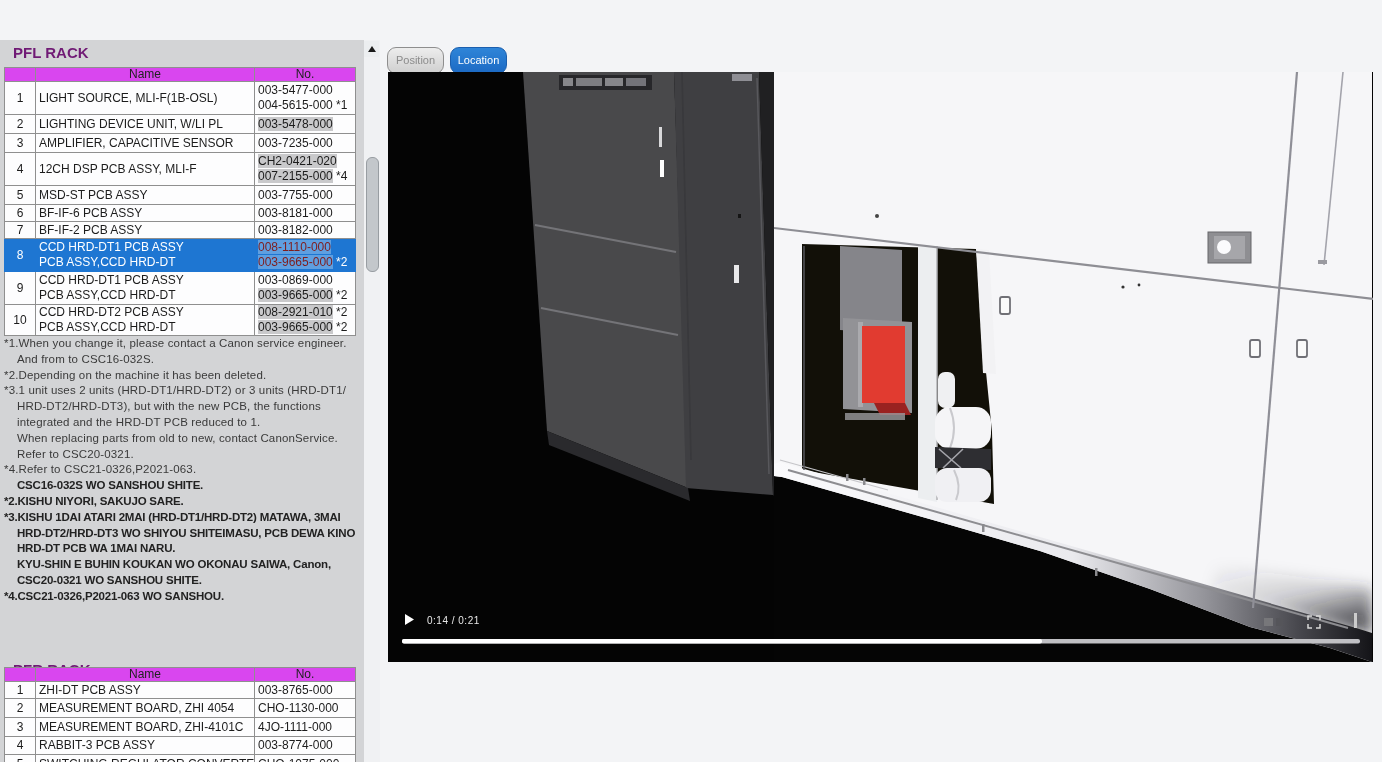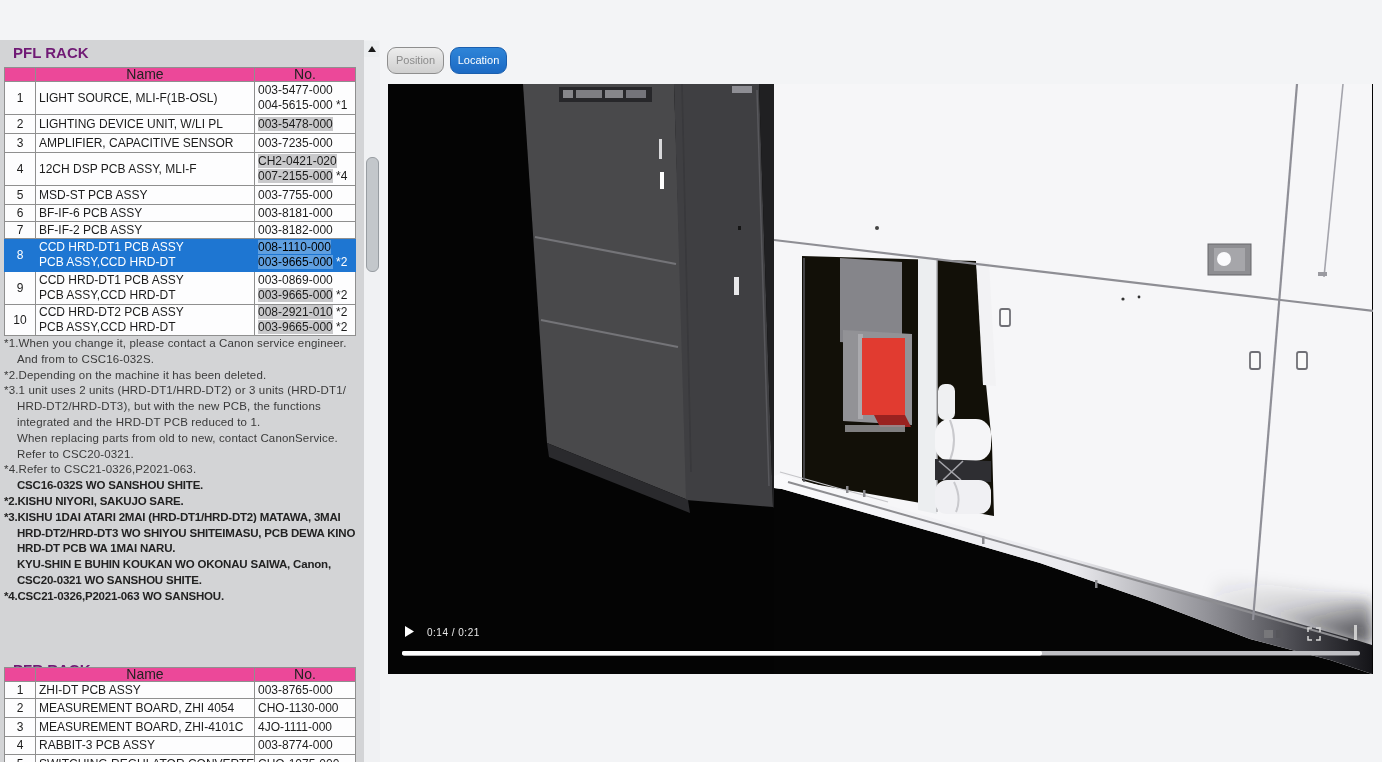--- a/index.html
+++ b/index.html
@@ -10,39 +10,39 @@
 #hdr{left:0;top:0;width:1382px;height:40px;background:#6e6e6e;color:#fff;margin-top:48px;}
 #hdr .l1{position:absolute;left:13px;top:4px;font-size:13px;font-weight:bold;letter-spacing:.3px;}
 #hdr .l2{position:absolute;left:13px;top:23px;font-size:12px;font-weight:bold;text-decoration:underline;}
 #hdr .l2 u{text-decoration:underline;}
 
 #left{left:0;top:40px;width:364px;height:722px;background:#d3d4d6;}
 .rackh{position:absolute;left:13px;font-size:15px;font-weight:bold;color:#701a75;}
 table.t{position:absolute;border-collapse:collapse;table-layout:fixed;font-size:12px;line-height:15px;color:#1c1c1c;background:#fdfdfe;}
 table.t td{border:1px solid #8f8f8f;padding:0 3px;overflow:hidden;white-space:nowrap;}
 table.t td.n{text-align:center;padding:0;}
-table.t tr.h td{background:#ec4899;text-align:center;font-size:14px;line-height:13px;color:#222;}
+table.t tr.h td{background:#d946ef;text-align:center;font-size:12px;line-height:13px;color:#222;}
 table.t tr.sel td{background:#1e76d2;color:#fff;border-color:#1e76d2;}
 .hl{background:#c9c9cb;}
-tr.sel .hl{background:#5f9fe0;color:#000000;}
+tr.sel .hl{background:#5f9fe0;color:#7f1d1d;}
 #notes{left:4px;top:296px;width:354px;font-size:11.5px;letter-spacing:0.15px;line-height:15.8px;color:#3a3a3a;overflow:hidden;}
 #notes div{white-space:nowrap;}
 #notes .jp{color:#222;font-weight:bold;letter-spacing:-0.2px;}
 #notes .ind{padding-left:13px;}
 
 #sbar{left:364px;top:40px;width:16px;height:722px;background:#f0f1f3;}
 #sbtn{left:364px;top:41px;width:15px;height:16px;background:#eceef0;}
 #sbtn:after{content:"";position:absolute;left:4px;top:5px;border-left:4px solid transparent;border-right:4px solid transparent;border-bottom:6px solid #1a1a1a;}
 #sthumb{left:366px;top:157px;width:11px;height:113px;background:#c3c7cb;border:1px solid #989da2;border-radius:6px;}
 
 #right{left:380px;top:40px;width:1002px;height:722px;background:#f3f4f6;}
 .btn{position:absolute;top:7px;height:27px;font-size:11px;text-align:center;line-height:25px;border-radius:9px;box-sizing:border-box;}
 #btn1{left:7px;width:57px;background:linear-gradient(#ededed,#cfcfcf);border:1px solid #8e8e8e;color:#8b8b8b;}
 #btn2{left:70px;width:57px;background:linear-gradient(#2f85d8,#1c6ac4);border:1px solid #1b5fae;color:#fff;}
-#video{left:8px;top:44px;width:985px;height:590px;background:#040404;}
+#video{left:8px;top:32px;width:985px;height:590px;background:#040404;}
 </style>
 </head>
 <body>
 <div id="page">
   <div id="hdr" class="abs">
     <div class="l1">FPA-6300 [ SOP-6300-0400 ]</div>
     <div class="l2">PCB <u>Location List</u></div>
   </div>
 
   <div id="left" class="abs">

